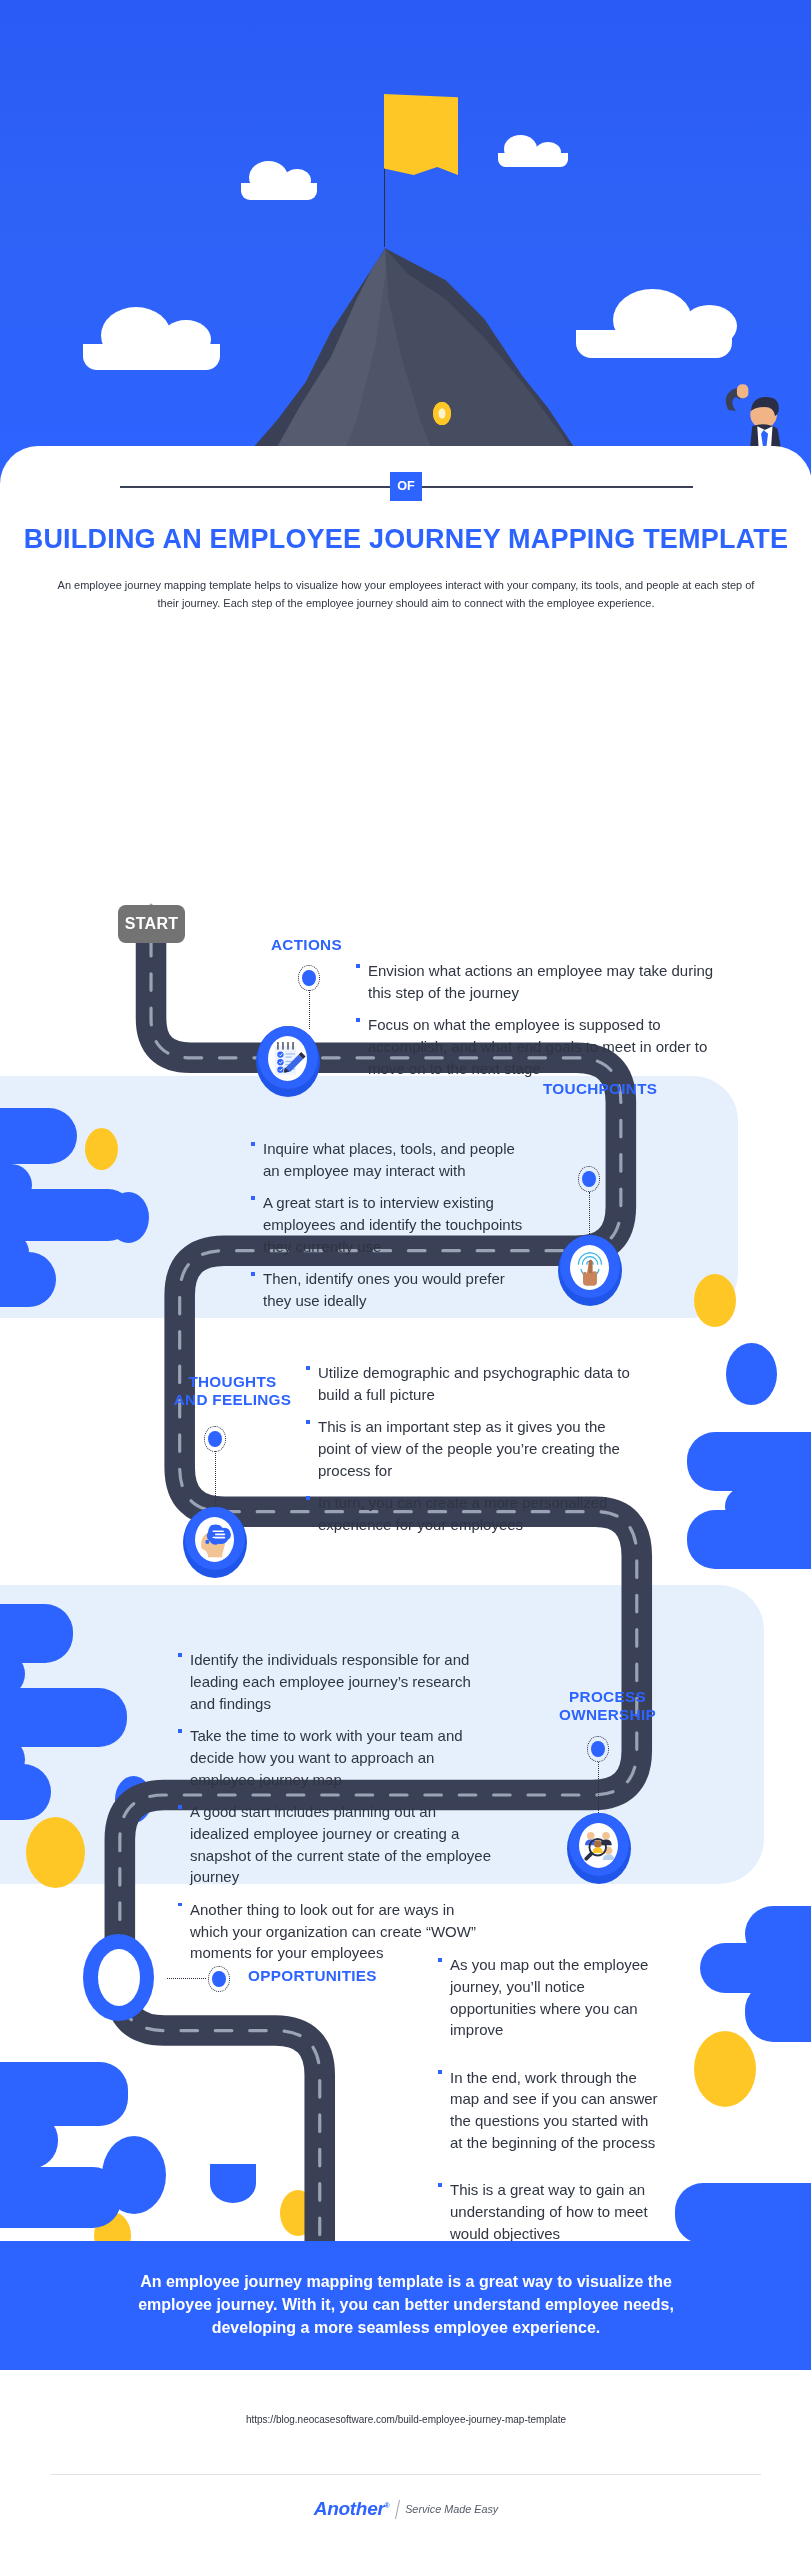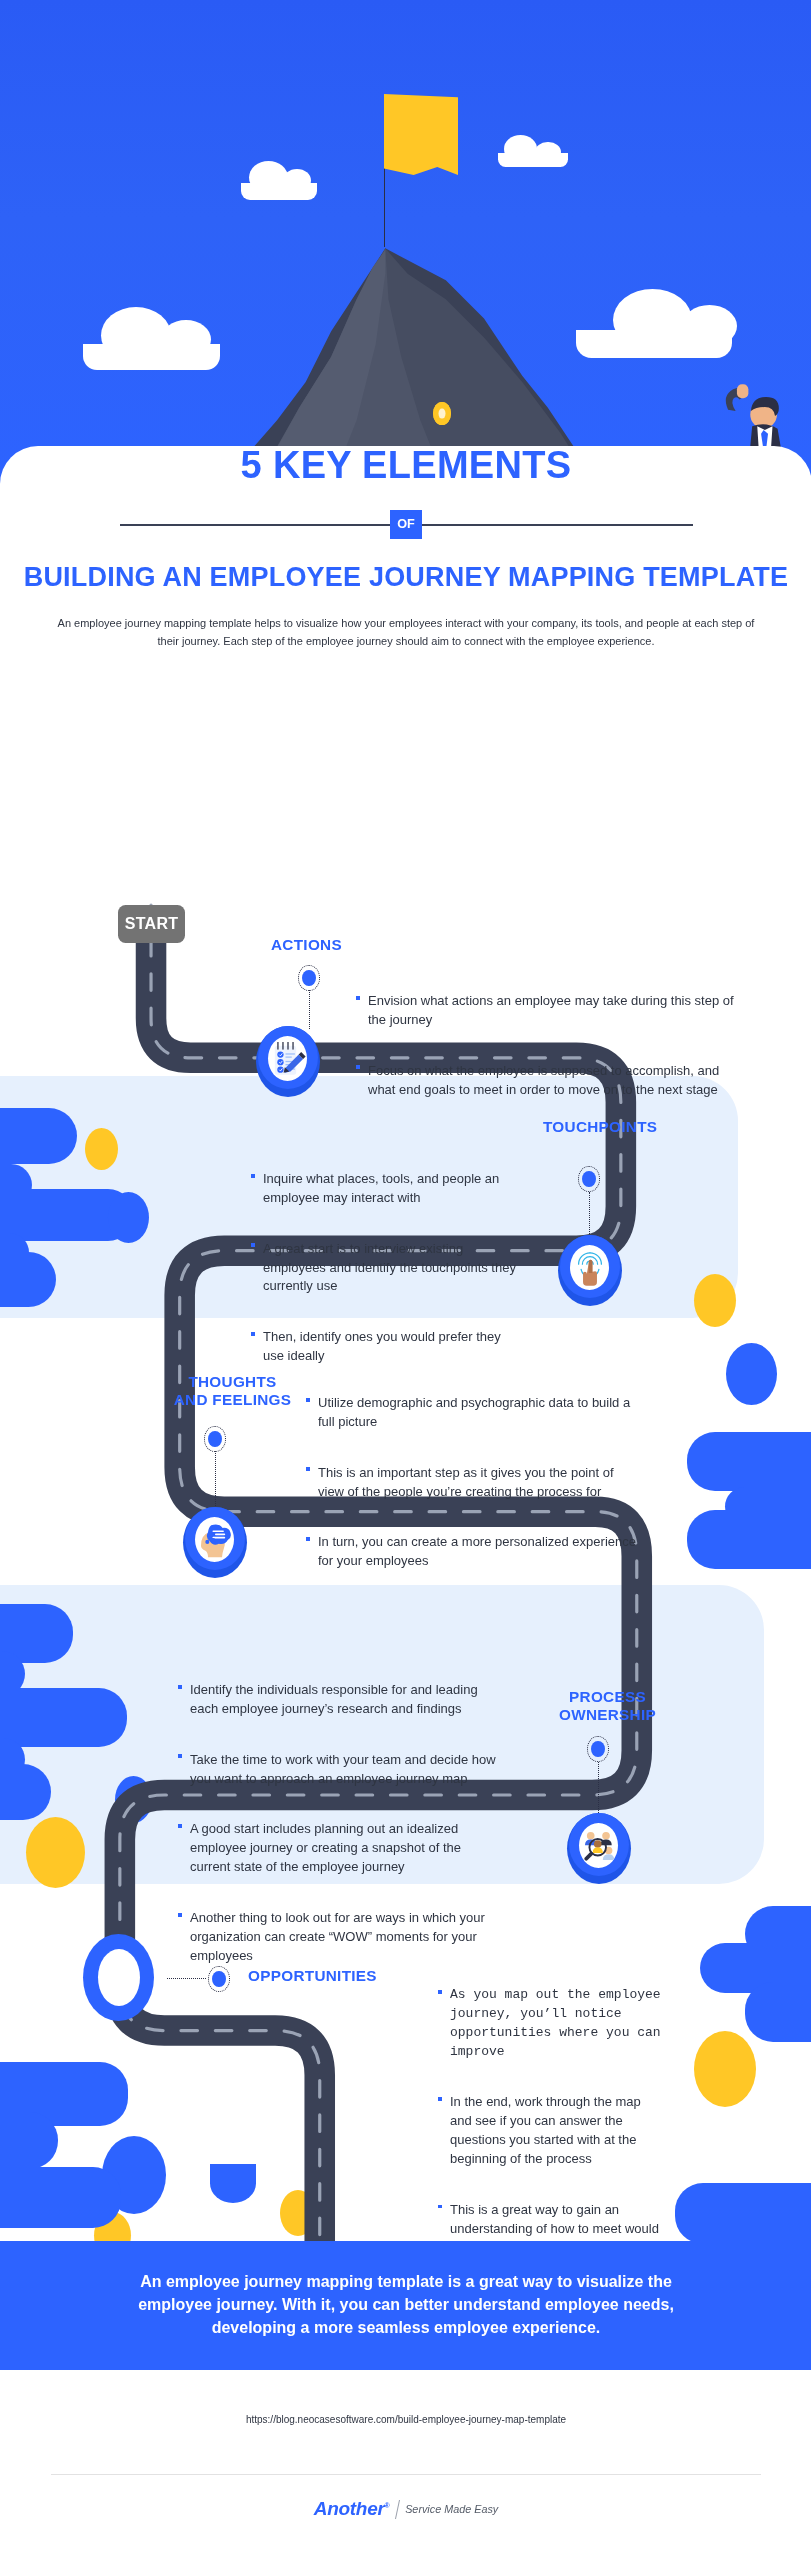--- a/index.html
+++ b/index.html
@@ -89,21 +89,21 @@
   .dotline-h { position:absolute; border-top:1.9px dotted #2b2f45; }
   .marker { position:absolute; width:21.6px; height:25.5px; border-radius:50%;
             border:1.3px dotted #2b2f45; display:flex; align-items:center; justify-content:center; }
   .marker i { width:14px; height:16.5px; border-radius:50%; background:#2d63ff; display:block; }
 
   
   .sec-title { position:absolute; color:#2d63ff; font-weight:bold; font-size:15.3px;
                letter-spacing:0.3px; line-height:1.2; }
   .bullets { position:absolute; }
   .bullets li { list-style:none; position:relative; padding-left:12px; margin-bottom:10.8px;
-                font-size:13px; line-height:1.45; color:#2f3542;margin-top:32px; }
+                font-size:15px; line-height:1.45; color:#2f3542; }
   .bullets li::before { content:""; position:absolute; left:0; top:3.8px;
                         width:3.8px; height:3.8px; background:#2d63ff; }
 
   
   .start-chip { position:absolute; left:118px; top:905px; width:67px; height:38px;
                 background:#737373; border-radius:7.6px; color:#fff; font-weight:bold;
                 font-size:16px; display:flex; align-items:center; justify-content:center;
                 letter-spacing:0.3px; }
 
   
@@ -175,21 +175,20 @@
 
     <rect x="130" y="148" width="46" height="36" rx="4" fill="#ffc726"></rect>
     <rect x="145" y="140" width="16" height="10" rx="3" fill="none" stroke="#e0a815" stroke-width="4"></rect>
     <rect x="130" y="162" width="46" height="5" fill="#e8b21c"></rect>
   </svg>
 
   <div class="hero-mask"></div>
 </section>
 
 <section class="title-wrap">
-  <h1 class="h1">5 KEY ELEMENTS</h1>
   <div class="of-row">
     <div class="of-line"></div>
     <div class="of-badge">OF</div>
   </div>
   <h2 class="h2">BUILDING AN EMPLOYEE JOURNEY MAPPING TEMPLATE</h2>
   <p class="intro">An employee journey mapping template helps to visualize how your employees interact with your company, its tools, and people at each step of their journey. Each step of the employee journey should aim to connect with the employee experience.</p>
 </section>
 
 <div class="band band-1"></div>
 <div class="band band-2"></div>
@@ -293,21 +292,21 @@
       <path d="M46 24 l7 7 l4 -4 l-7 -7 Z" fill="#2b2f45"></path>
     </svg>
   </div>
 </div>
 
 <ul class="bullets" style="left:356px; top:960px; width:382px;">
   <li>Envision what actions an employee may take during this step of the journey</li>
   <li>Focus on what the employee is supposed to accomplish, and what end goals to meet in order to move on to the next stage</li>
 </ul>
 
-<div class="sec-title" style="left:543px; top:1118px;">TOUCHPOINTS</div>
+<div class="sec-title" style="left:543px; top:1080px;">TOUCHPOINTS</div>
 <div class="marker" style="left:578px; top:1166px;">
     <i></i>
   </div>
 <div class="dotline" style="left:589px; top:1192px; height:46px;"></div>
 
 <div class="node" style="left:558px; top:1235px;">
   <div class="ring-out"></div>
     <div class="ring-in"></div>
   <div class="face">
     <svg width="36" height="38" viewBox="0 0 56 60">
@@ -401,21 +400,21 @@
   <li>Another thing to look out for are ways in which your organization can create “WOW” moments for your employees</li>
 </ul>
 
 <div class="dotline-h" style="left:167px; top:1978px; width:39px;"></div>
 <div class="marker" style="left:208px; top:1966px;">
     <i></i>
   </div>
 <div class="sec-title" style="left:248px; top:1967px;">OPPORTUNITIES</div>
 
 <ul class="bullets" style="left:438px; top:1954px; width:223px;">
-  <li style="margin-bottom:25.5px;font-family:Liberation Mono, monospace;">As you map out the employee journey, you’ll notice opportunities where you can improve</li>
+  <li style="margin-bottom:25.5px;">As you map out the employee journey, you’ll notice opportunities where you can improve</li>
   <li style="margin-bottom:25.5px;">In the end, work through the map and see if you can answer the questions you started with at the beginning of the process</li>
   <li>This is a great way to gain an understanding of how to meet would objectives</li>
 </ul>
 
 <section class="conclusion">
   <p>An employee journey mapping template is a great way to visualize the employee journey. With it, you can better understand employee needs, developing a more seamless employee experience.</p>
 </section>
 
 <section class="source">
   <div class="source-url">https://blog.neocasesoftware.com/build-employee-journey-map-template</div>

